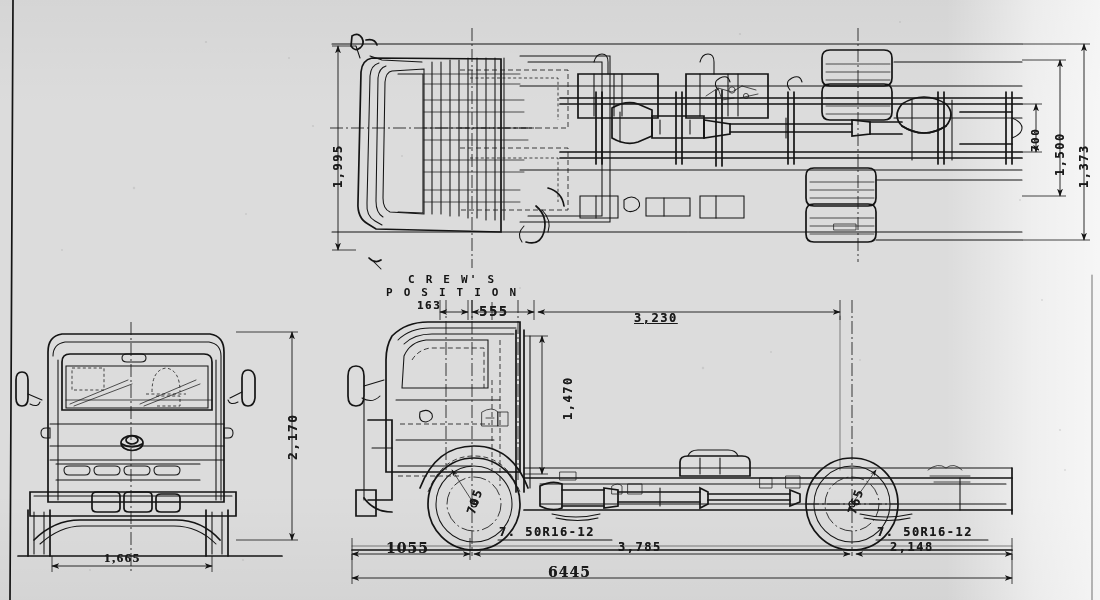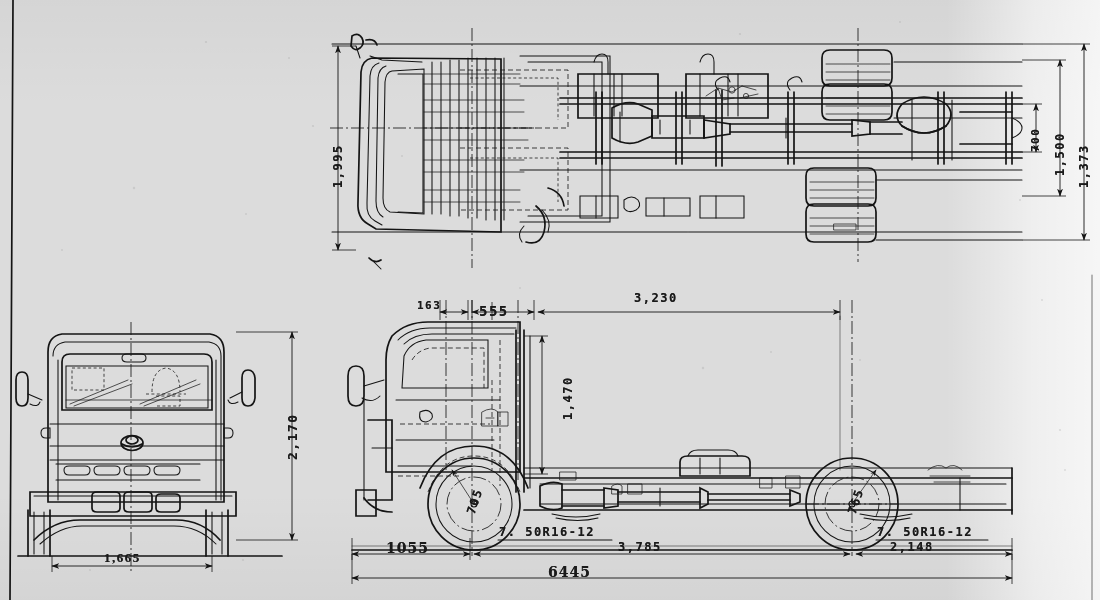--- a/index.html
+++ b/index.html
@@ -442,25 +442,29 @@
   </svg>
 
   <div class="dimtext vert t12" style="left:332px; top:188px; transform:rotate(-90deg);">1,995</div>
 
   <div class="dimtext vert t11" style="left:1030px; top:152px; transform:rotate(-90deg);">700</div>
 
   <div class="dimtext vert t12" style="left:1054px; top:176px; transform:rotate(-90deg);">1,500</div>
 
   <div class="dimtext vert t12" style="left:1078px; top:188px; transform:rotate(-90deg);">1,373</div>
 
+  <div class="label-block" style="left:386px; top:274px;">
+    <div>C R E W' S</div>
+    <div>P O S I T I O N</div>
+  </div>
   <div class="dimtext t11" style="left:417px; top:300px;">163</div>
 
   <div class="dimtext t14" style="left:479px; top:304px;">555</div>
 
-  <div class="dimtext t12" style="left:634px; top:292px;">3,230</div>
+  <div class="dimtext t12" style="left:634px; top:312px;text-decoration:underline;">3,230</div>
 
   <div class="dimtext vert t12" style="left:562px; top:420px; transform:rotate(-90deg);">1,470</div>
 
   <div class="dimtext vert t12" style="left:465px; top:512px; transform:rotate(-72deg);">705</div>
 
   <div class="dimtext vert t12" style="left:846px; top:512px; transform:rotate(-72deg);">765</div>
 
   <div class="dimtext t12" style="left:499px; top:526px;">7. 50R16-12</div>
 
   <div class="dimtext t12" style="left:877px; top:526px;">7. 50R16-12</div>

